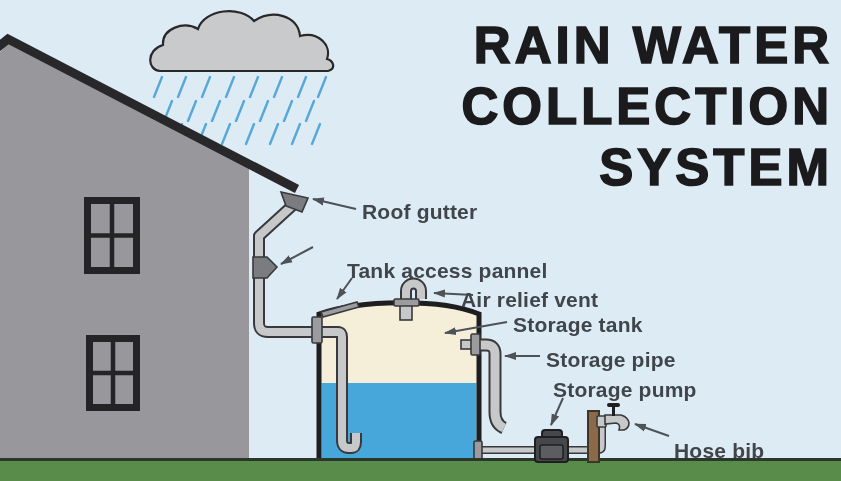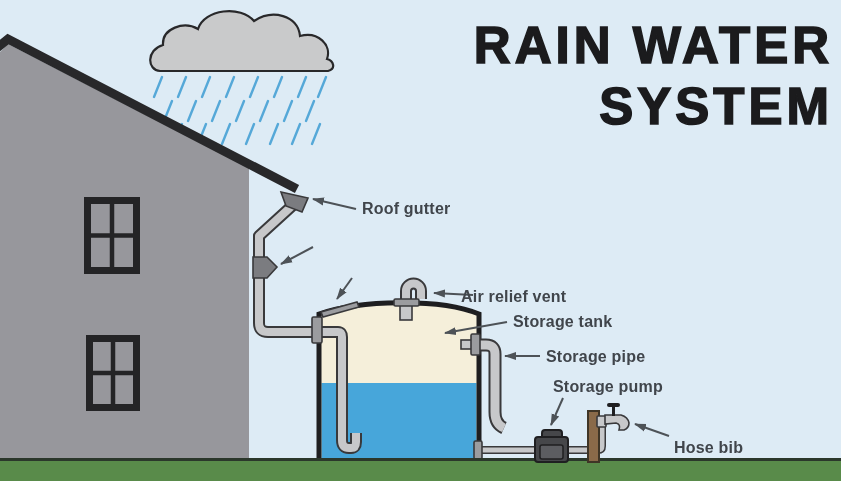--- a/index.html
+++ b/index.html
@@ -2,21 +2,21 @@
 <html style="--c-background: #ddebf5; --c-title-text: #1b1b1d; --c-label-text: #40454b; --c-arrow: #4d5257; --c-cloud: #c9cacb; --c-rain: #55a8d8; --c-house-wall: #97979c; --c-roof-outline: #28282a; --c-window-frame: #242426; --c-gutter-gray: #7b7c80; --c-pipe-light: #c7c8ca; --c-pipe-outline: #39393b; --c-fitting-gray: #9b9c9f; --c-tank-body: #f5efda; --c-tank-outline: #1e1e20; --c-water: #47a6da; --c-grass: #598b4a; --c-ground-line: #2b372b; --c-pump-dark: #46474a; --c-post-brown: #8a6a49;"><head>
 <meta charset="utf-8">
 <style>
   html,body{margin:0;padding:0;background:#fff;}
   .stage{position:relative;width:841px;height:481px;overflow:hidden;
          background:var(--c-background);font-family:Liberation Sans, sans-serif;}
   .stage svg{position:absolute;left:0;top:0;}
   .title{position:absolute;top:15px;right:8px;text-align:right;
          font-weight:700;font-size:51px;line-height:61px;letter-spacing:4px;
          color:var(--c-title-text);-webkit-text-stroke:1.6px var(--c-title-text);}
-  .lbl{position:absolute;font-size:16px;font-weight:700;line-height:1.2;
+  .lbl{position:absolute;font-size:21px;font-weight:700;line-height:1.2;
        color:var(--c-label-text);letter-spacing:.2px;white-space:nowrap;}
   
   .rainline{stroke:var(--c-rain);stroke-width:2.4;stroke-linecap:round;}
   .cloud{fill:var(--c-cloud);stroke:var(--c-roof-outline);stroke-width:2.2;}
   .wall{fill:var(--c-house-wall);}
   .roofband{fill:none;stroke:var(--c-roof-outline);stroke-width:9;}
   .winframe{fill:var(--c-house-wall);stroke:var(--c-window-frame);stroke-width:7;}
   .mullion{stroke:var(--c-window-frame);stroke-width:4.5;}
   .graydark{fill:var(--c-gutter-gray);stroke:var(--c-pipe-outline);stroke-width:1.6;}
   .pipe-dark{fill:none;stroke:var(--c-pipe-outline);stroke-linecap:butt;}
@@ -156,23 +156,25 @@
       <line class="arrow" x1="473" y1="295" x2="434" y2="293" marker-end="url(#ah)"></line>
       <line class="arrow" x1="507" y1="322" x2="445" y2="333" marker-end="url(#ah)"></line>
       <line class="arrow" x1="540" y1="356" x2="505" y2="356" marker-end="url(#ah)"></line>
       <line class="arrow" x1="563" y1="398" x2="551" y2="425" marker-end="url(#ah)"></line>
       <line class="arrow" x1="669" y1="436" x2="635" y2="424" marker-end="url(#ah)"></line>
     </g>
   </svg>
 
   <div class="title">
     <div>RAIN WATER</div>
+    <div>COLLECTION</div>
     <div>SYSTEM</div>
   </div>
 
   <div class="lbl" style="left:362px;top:199px">Roof gutter</div>
+  <div class="lbl" style="left:347px;top:258px">Tank access pannel</div>
   <div class="lbl" style="left:461px;top:287px">Air relief vent</div>
   <div class="lbl" style="left:513px;top:312px">Storage tank</div>
   <div class="lbl" style="left:546px;top:347px">Storage pipe</div>
   <div class="lbl" style="left:553px;top:377px">Storage pump</div>
   <div class="lbl" style="left:674px;top:438px">Hose bib</div>
 
 </div>
 
 </body></html>

